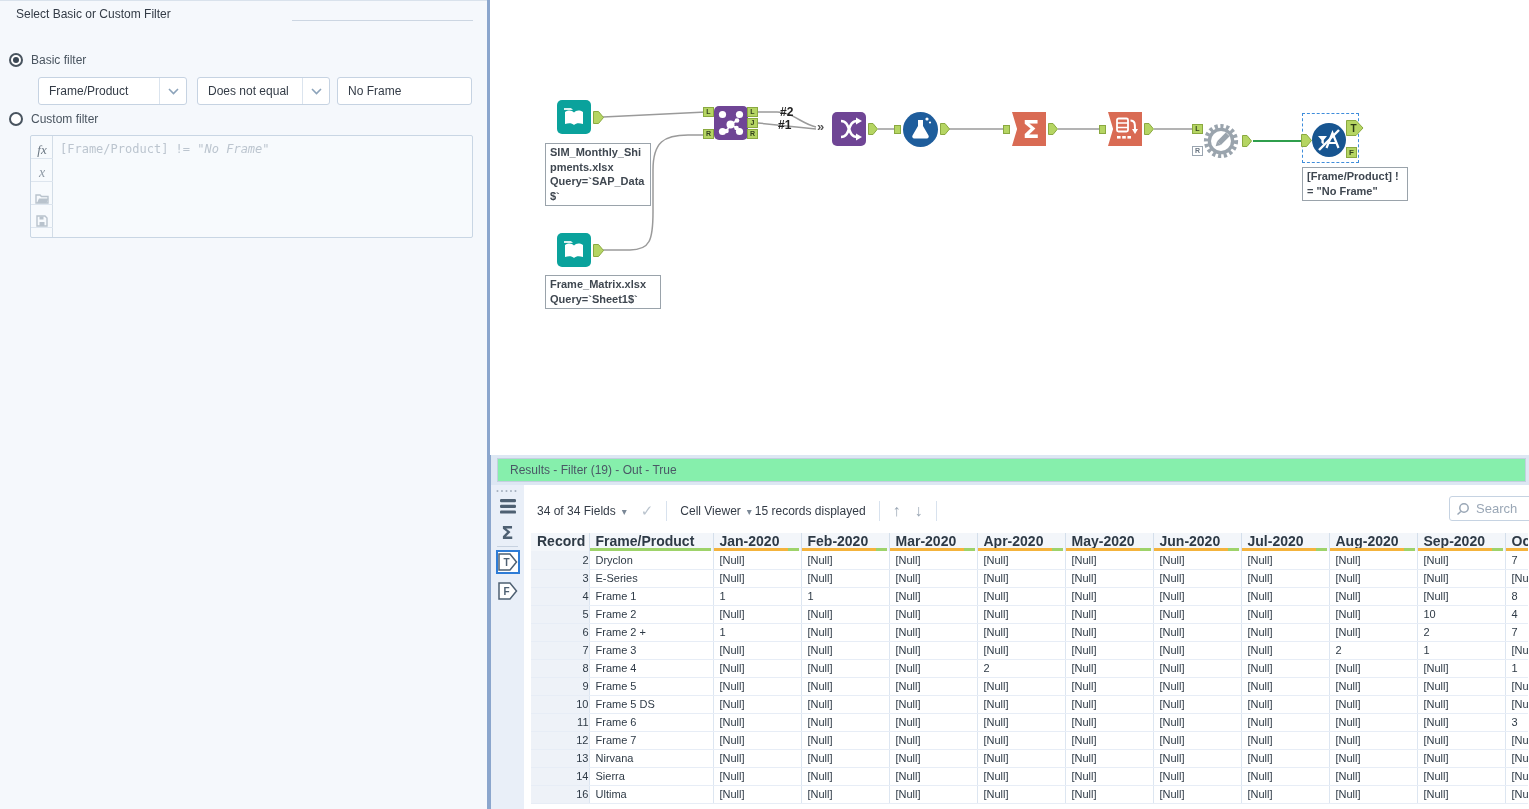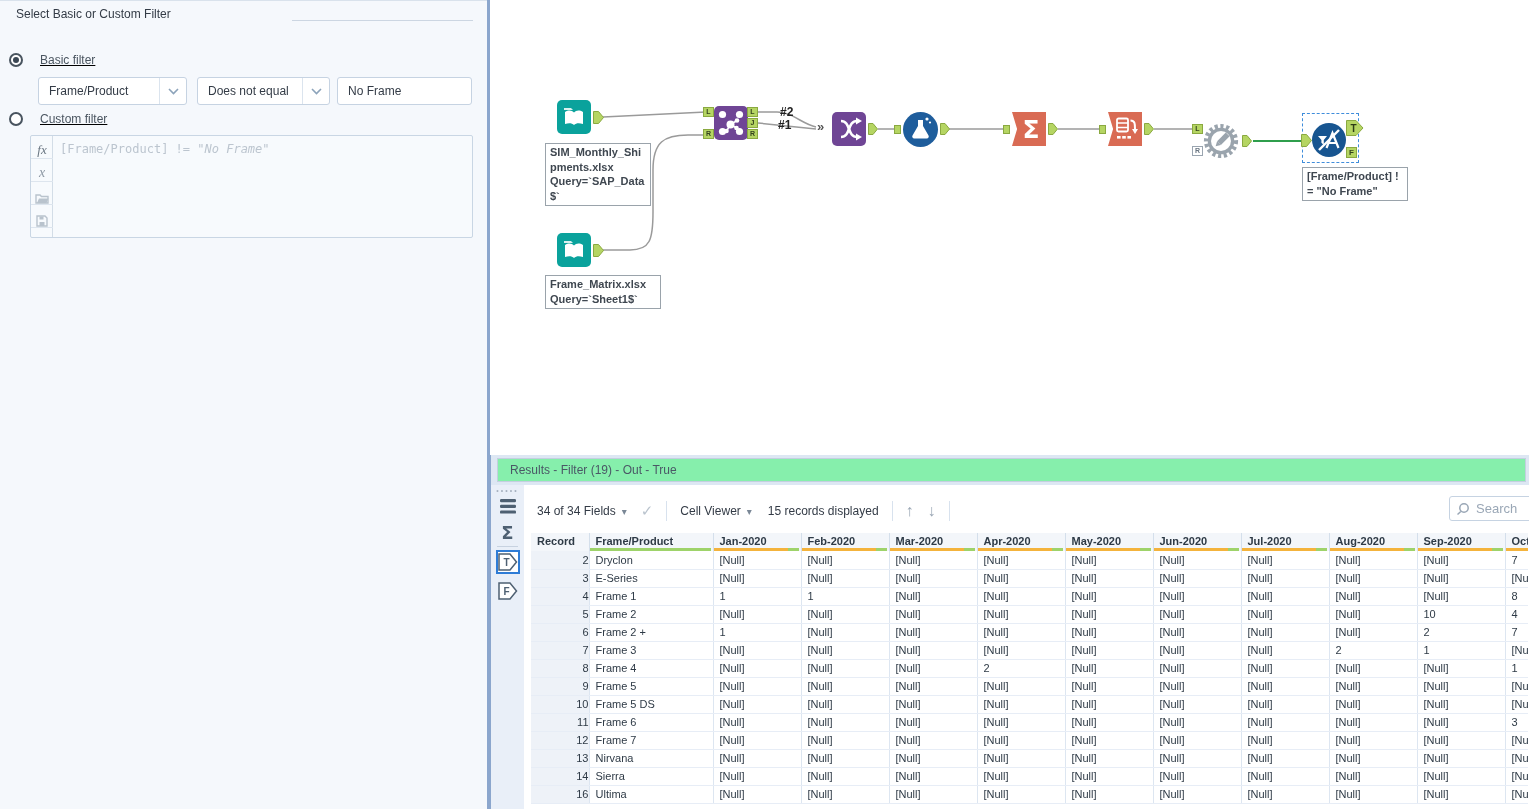--- a/index.html
+++ b/index.html
@@ -4,21 +4,21 @@
 <style>
   * { margin:0; padding:0; box-sizing:border-box; }
   body { font-family:"Liberation Sans", sans-serif; background:#fff; }
   #app { position:relative; width:1529px; height:809px; overflow:hidden; background:#fff; }
 
   
   #config-panel { position:absolute; left:0; top:0; width:487px; height:809px;
     background:#f5f8fc; border-top:1px solid #d9e2ec; }
   .cfg-title { position:absolute; left:16px; top:6px; font-size:12px; color:#333b46; }
   .cfg-title-line { position:absolute; left:292px; top:19px; width:181px; height:1px; background:#ccd6e2; }
-  .radio-row { position:absolute; display:flex; align-items:center; gap:17px;text-decoration:underline; }
+  .radio-row { position:absolute; display:flex; align-items:center; gap:8px; }
   .radio { width:14px; height:14px; border:2px solid #49545f; border-radius:50%; background:#fff; flex:0 0 auto; }
   .radio.sel::after { content:''; display:block; width:6px; height:6px; margin:2px; border-radius:50%; background:#3b4754; }
   .radio-label { font-size:12px; color:#4a5560; }
   .combo, .txtbox { position:absolute; height:28px; background:#fff; border:1px solid #c6d3e2; border-radius:3px;
     display:flex; align-items:center; font-size:12px; color:#333b46; }
   .combo .txt { flex:1; padding-left:10px; white-space:nowrap; overflow:hidden; }
   .combo .chev { width:27px; height:100%; border-left:1px solid #dbe4ee; display:flex; align-items:center; justify-content:center; }
   .txtbox input { border:none; outline:none; background:transparent; width:100%; padding-left:10px;
     font-size:12px; color:#333b46; font-family:"Liberation Sans",sans-serif; }
   #expr-box { position:absolute; left:30px; top:134px; width:443px; height:103px;
@@ -75,21 +75,21 @@
   .tb-check { color:#b9c3cd; font-size:15px; margin-left:14px; }
   .tb-sep { width:1px; height:20px; background:#d8e2ee; margin:0 13px; }
   .tb-arrow { color:#9aa6b4; font-size:16px; }
   #search-box { position:absolute; left:925px; top:11px; width:110px; height:25px; background:#fff;
     border:1px solid #c6d3e2; border-radius:3px; display:flex; align-items:center; }
   #search-box input { border:none; outline:none; width:70px; font-size:13px; color:#333;
     font-family:"Liberation Sans",sans-serif; background:transparent; }
   #search-box input::placeholder { color:#9aa7b6; }
   #grid-wrap { position:absolute; left:7px; top:48px; width:997px; height:271px; overflow:hidden; }
   #grid { border-collapse:collapse; table-layout:fixed; width:1062px; }
-  #grid th { position:relative; height:18px; font-size:11px; font-weight:bold; color:#2e3a46; text-align:left;
+  #grid th { position:relative; height:18px; font-size:14px; font-weight:bold; color:#2e3a46; text-align:left;
     padding:0 0 2px 6px; border-right:1px solid #d4dfeb; background:#f3f6fa; white-space:nowrap; overflow:hidden; }
   .th-underline { position:absolute; left:0; right:2px; bottom:0; height:3px; }
   .u-string { background:#9ed36a; }
   .u-number { background:linear-gradient(to right,#f4b33c calc(100% - 11px),#9ed36a calc(100% - 11px)); }
   #grid td { height:18px; font-size:11px; padding:0 0 0 6px; border-right:1px solid #dde6f1;
     border-bottom:1px solid #e7edf6; white-space:nowrap; overflow:hidden; color:#2e3a46; }
   td.c-record { background:#eef2f8; color:#3c4a59; text-align:right; padding:0 7px 0 0; border-right:1px solid #cfdae8; }
   td.c-null { color:#b4bfcc; }
 </style>
 </head>
@@ -364,21 +364,21 @@
     </div>
 
     <div id="results-content">
       <div id="results-toolbar">
         <span>34 of 34 Fields</span>
         <span class="tb-caret">▾</span>
         <span class="tb-check">✓</span>
         <span class="tb-sep"></span>
         <span>Cell Viewer</span>
         <span class="tb-caret">▾</span>
-        <span style="margin-left:16px;">15 records displayed</span>
+        <span style="margin-left:3px;">15 records displayed</span>
         <span class="tb-sep"></span>
         <span class="tb-arrow">↑</span>
         <span class="tb-arrow" style="margin-left:14px;">↓</span>
         <span class="tb-sep"></span>
       </div>
       <div id="search-box">
         <svg width="26" height="14">
             <circle cx="14" cy="6" r="4.2" fill="none" stroke="#9aa7b6" stroke-width="1.5"></circle>
             <line x1="10.8" y1="9.5" x2="7.5" y2="12.5" stroke="#9aa7b6" stroke-width="1.5"></line>
           </svg>

